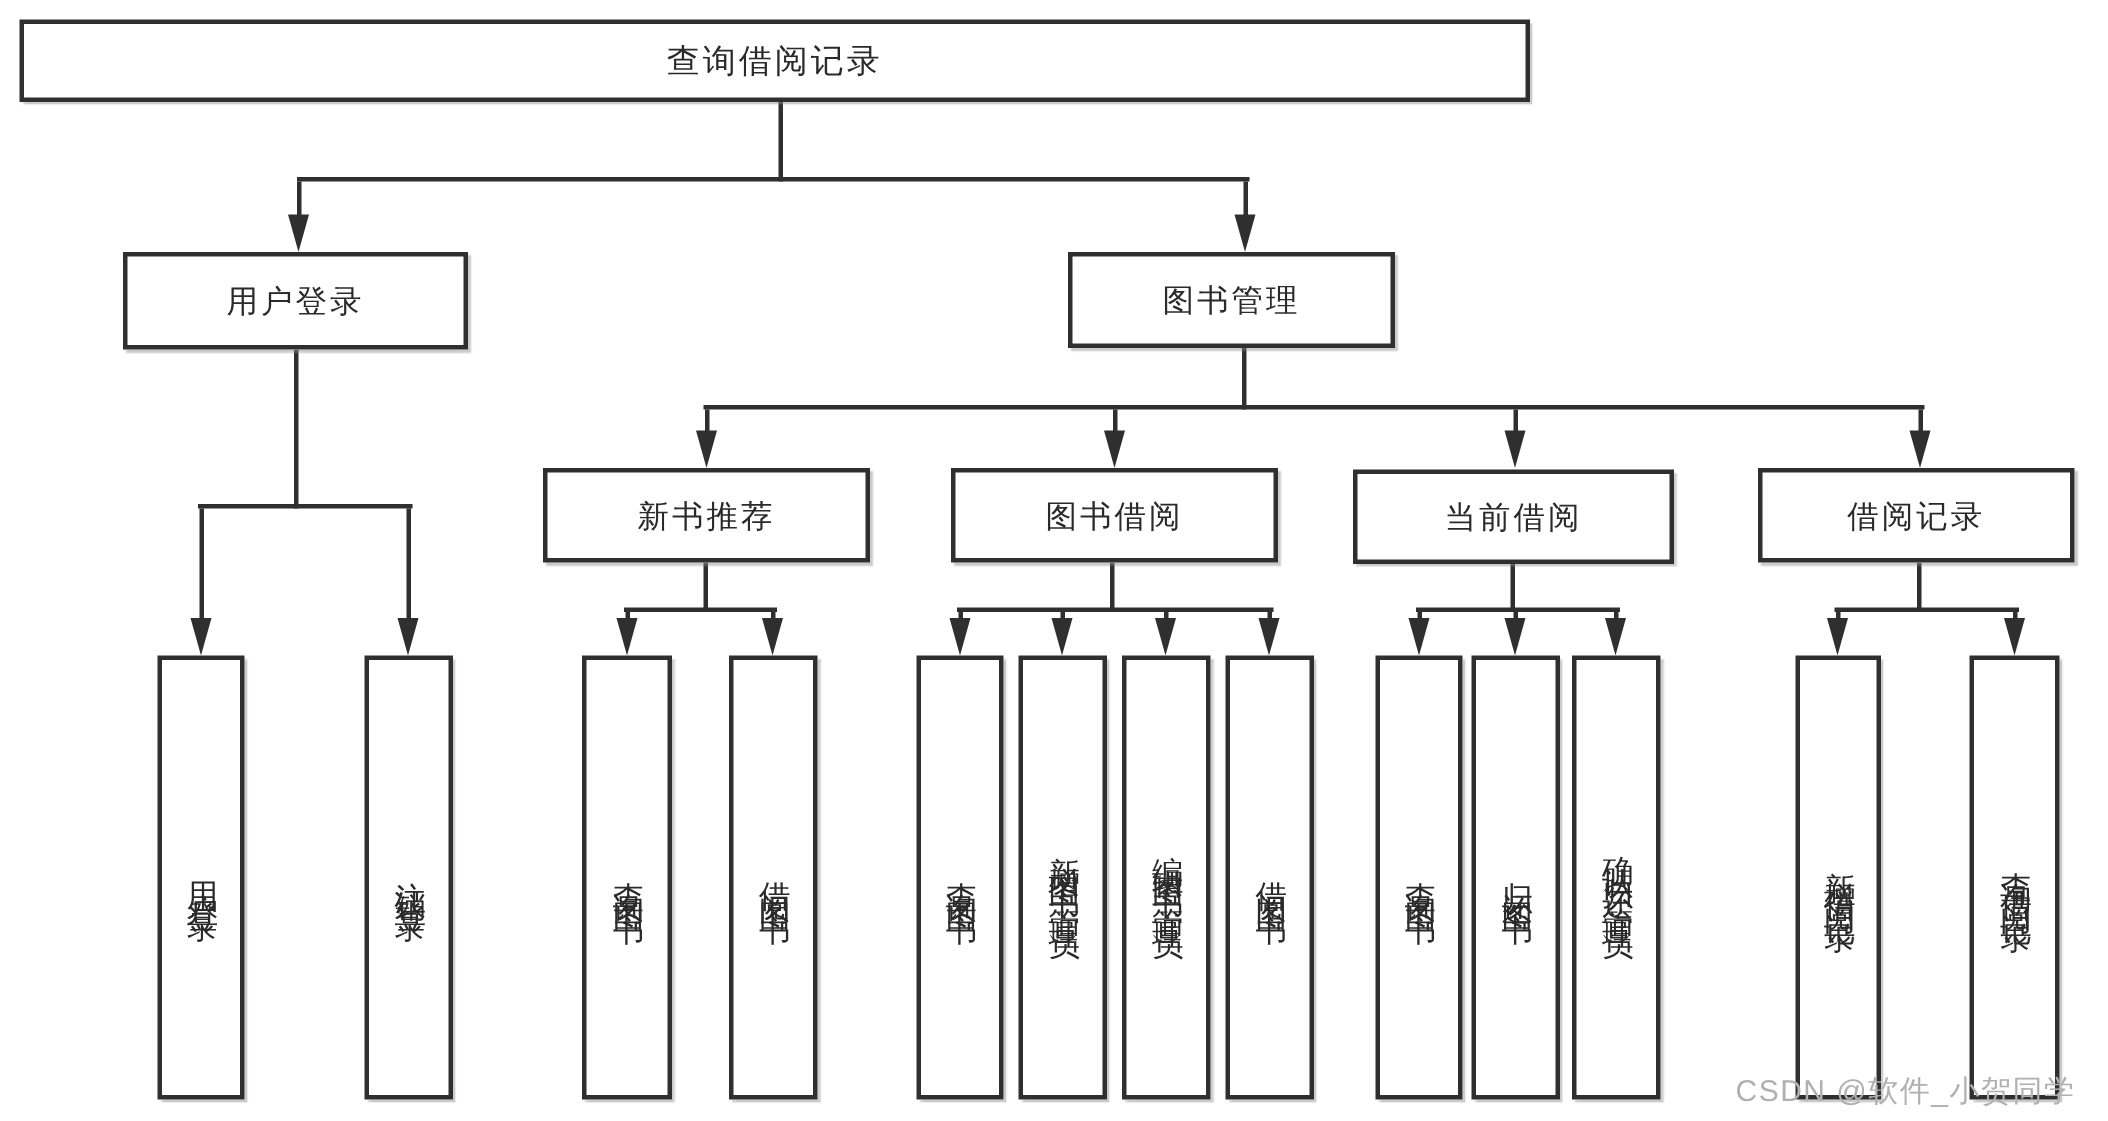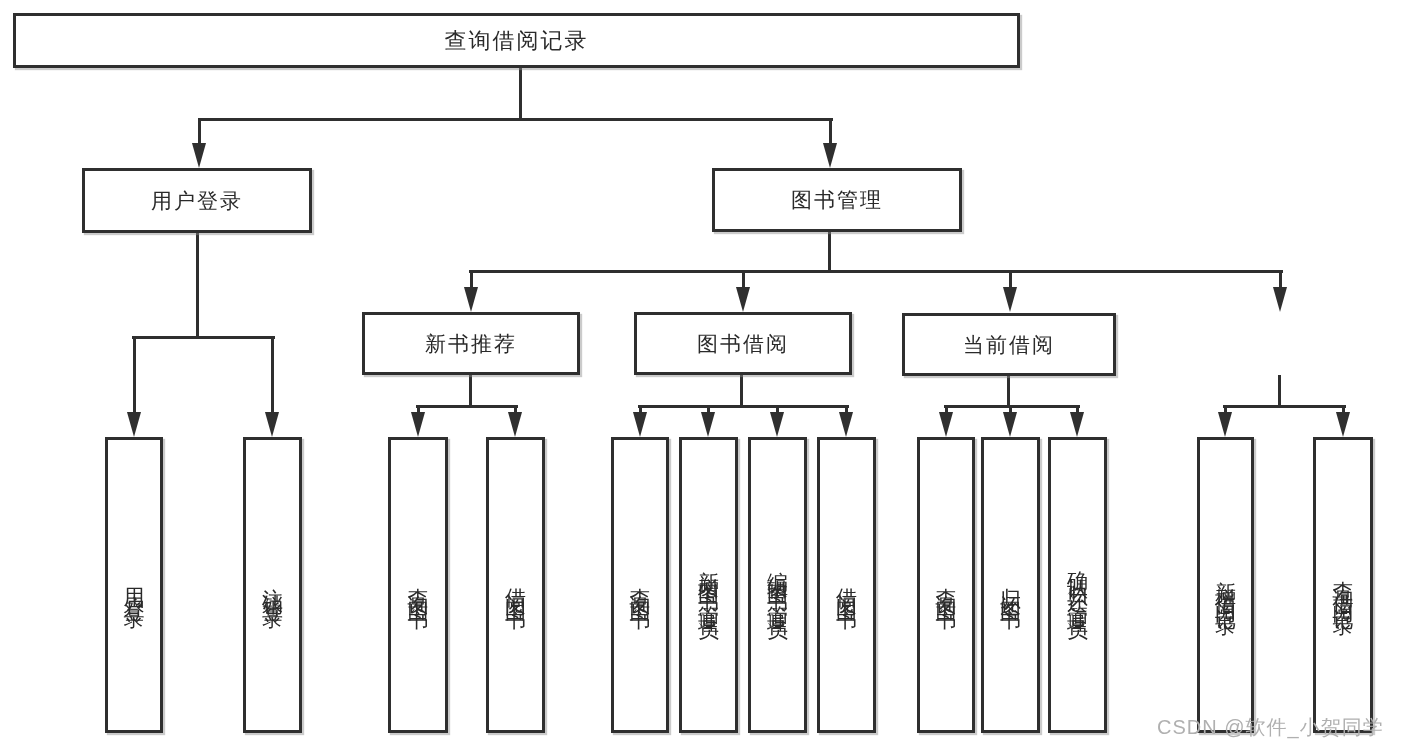--- a/index.html
+++ b/index.html
@@ -154,25 +154,26 @@
     </div>
   <div class="arrow" style="left:1336px;top:408px;height:29px;">
       <i class="stem"></i>
       <i class="head"></i>
     </div>
 
   <div class="node root" style="left:13px;top:13px;width:1007px;height:55px;">查询借阅记录</div>
 
   <div class="node" style="left:82px;top:168px;width:230px;height:65px;">用户登录</div>
 
-  <div class="node" style="left:712px;top:168px;width:250px;height:64px;">图书管理</div>
+  <div class="node" style="left:712px;top:168px;width:218px;height:64px;">图书管理</div>
 
   <div class="node" style="left:362px;top:312px;width:218px;height:63px;text-align:right;">新书推荐</div>
   <div class="node" style="left:902px;top:313px;width:214px;height:63px;">当前借阅</div>
   <div class="node" style="left:634px;top:312px;width:218px;height:63px;">图书借阅</div>
+  <div class="node" style="left:1172px;top:312px;width:211px;height:63px;">借阅记录</div>
 
   <div class="node vert" style="left:105px;top:437px;width:58px;height:296px;">用户登录</div>
   <div class="node vert" style="left:243px;top:437px;width:59px;height:296px;">注销登录</div>
 
   <div class="node vert" style="left:388px;top:437px;width:60px;height:296px;">查询图书</div>
   <div class="node vert" style="left:486px;top:437px;width:59px;height:296px;">借阅图书</div>
 
   <div class="node vert" style="left:611px;top:437px;width:58px;height:296px;">查询图书</div>
   <div class="node vert" style="left:679px;top:437px;width:59px;height:296px;">新增图书（管理员）</div>
   <div class="node vert" style="left:748px;top:437px;width:59px;height:296px;">编辑图书（管理员）</div>

